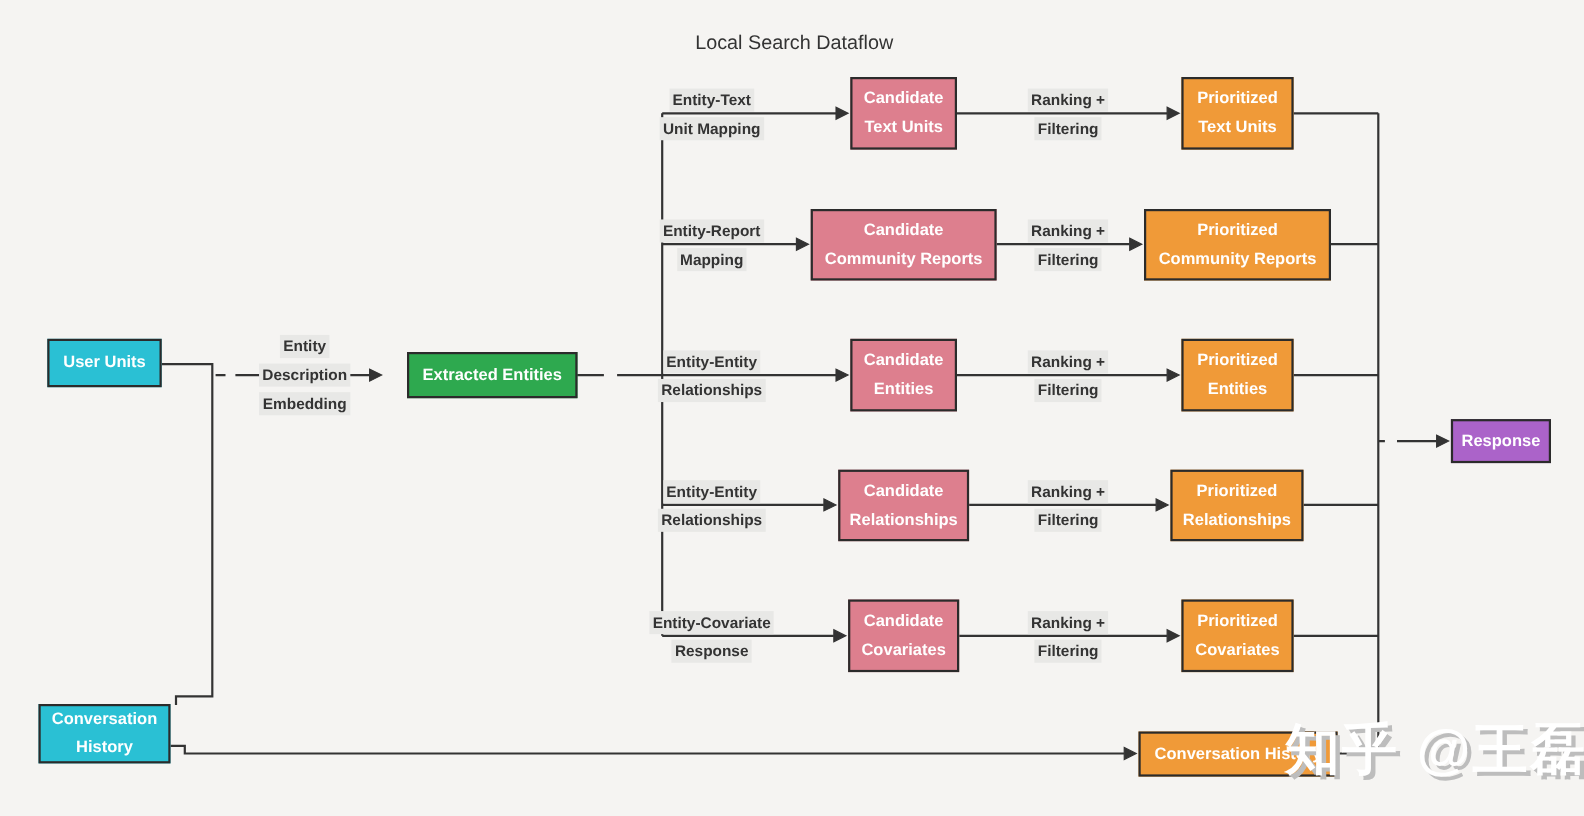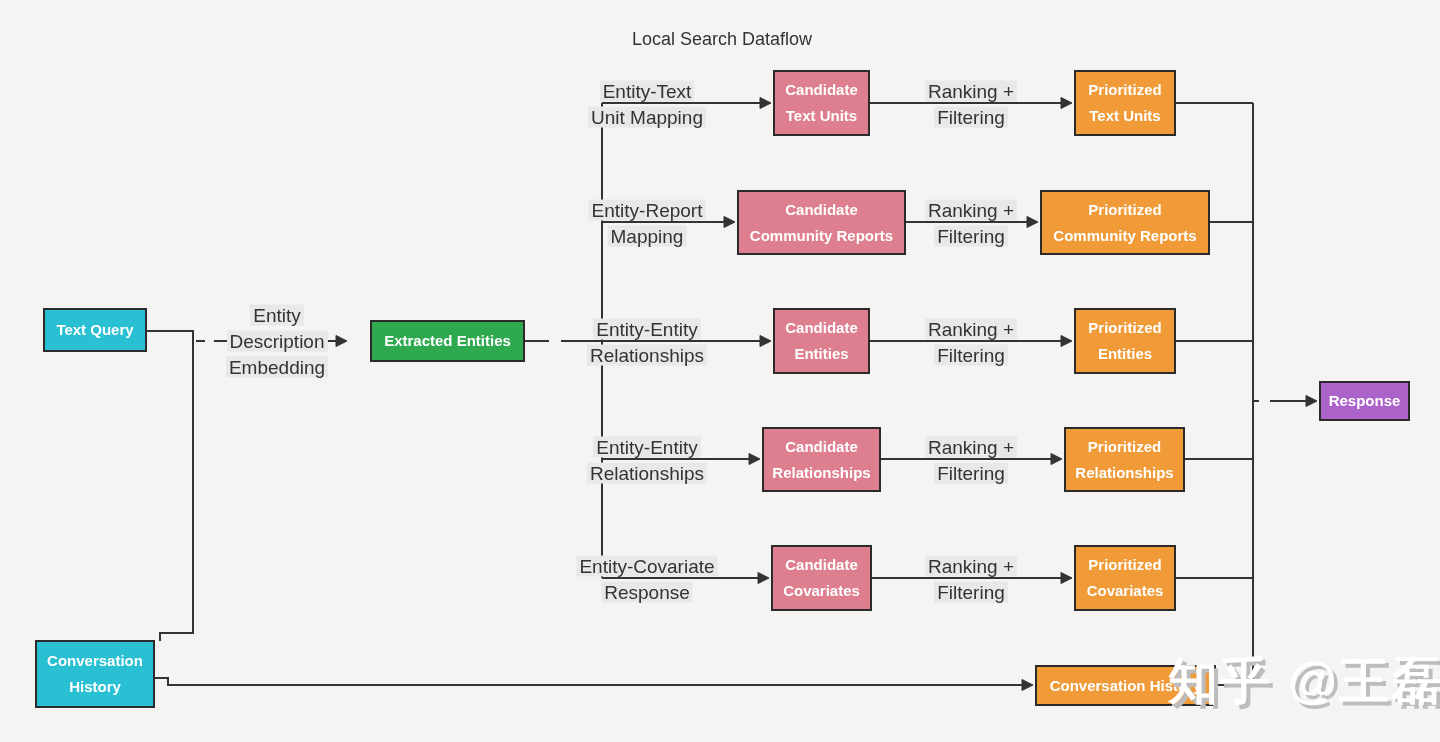--- a/index.html
+++ b/index.html
@@ -8,21 +8,21 @@
     --purple:#ab63c9; --label-bg:#e8e8e6; --text-dark:#333333; --node-text:#ffffff;
   }
   html,body{margin:0;padding:0;}
   body{background:var(--background);font-family:"Liberation Sans","DejaVu Sans",sans-serif;}
   .canvas{position:relative;width:1440px;height:742px;overflow:hidden;background:var(--background);}
   .edges{position:absolute;left:0;top:0;z-index:1;}
   .edges path{stroke:var(--edge);stroke-width:2;fill:none;}
   .edges polygon{fill:var(--edge);stroke:var(--edge);}
   .title{position:absolute;z-index:2;transform:translate(-50%,-50%);font-size:18px;color:var(--text-dark);white-space:nowrap;}
   .elabel{position:absolute;z-index:2;transform:translate(-50%,-50%);display:flex;flex-direction:column;align-items:center;gap:5px;}
-  .elabel span{background:var(--label-bg);color:var(--text-dark);font-size:19px;font-weight:400;line-height:21px;padding:0 3px;white-space:nowrap;}
+  .elabel span{background:var(--label-bg);color:var(--text-dark);font-size:14px;font-weight:700;line-height:21px;padding:0 3px;white-space:nowrap;}
   .node{position:absolute;z-index:3;display:flex;flex-direction:column;align-items:center;justify-content:center;
         border:2px solid var(--node-border);color:var(--node-text);font-weight:bold;font-size:15px;
         text-align:center;box-sizing:border-box;line-height:26px;}
   .node span{white-space:nowrap;}
   .cyan{background:var(--cyan);} .green{background:var(--green);margin-left:22px;} .pink{background:var(--pink);text-align:right;}
   .orange{background:var(--orange);} .purple{background:var(--purple);justify-content:center;}
   .watermark{position:absolute;z-index:4;font-size:50px;font-weight:bold;color:#ffffff;
              text-shadow:4px 4px 0 #bdbdbd;letter-spacing:2px;white-space:nowrap;}
 </style>
 </head>
@@ -129,23 +129,23 @@
   <div class="elabel" style="left:647px;top:579px">
     <span>Entity-Covariate</span>
     <span>Response</span>
   </div>
   <div class="elabel" style="left:971px;top:579px">
     <span>Ranking +</span>
     <span>Filtering</span>
   </div>
 
   <div class="node cyan" style="left:43px;top:308px;width:104px;height:44px">
-    <span>Text Query</span>
-  </div>
-  <div class="node cyan" style="left:35px;top:640px;width:120px;height:68px">
+    <span>User Units</span>
+  </div>
+  <div class="node cyan" style="left:35px;top:640px;width:120px;height:54px">
     <span>Conversation</span>
     <span>History</span>
   </div>
   <div class="node green" style="left:348px;top:320px;width:155px;height:42px">
     <span>Extracted Entities</span>
   </div>
 
   <div class="node pink" style="left:773px;top:70px;width:97px;height:66px">
     <span>Candidate</span>
     <span>Text Units</span>

